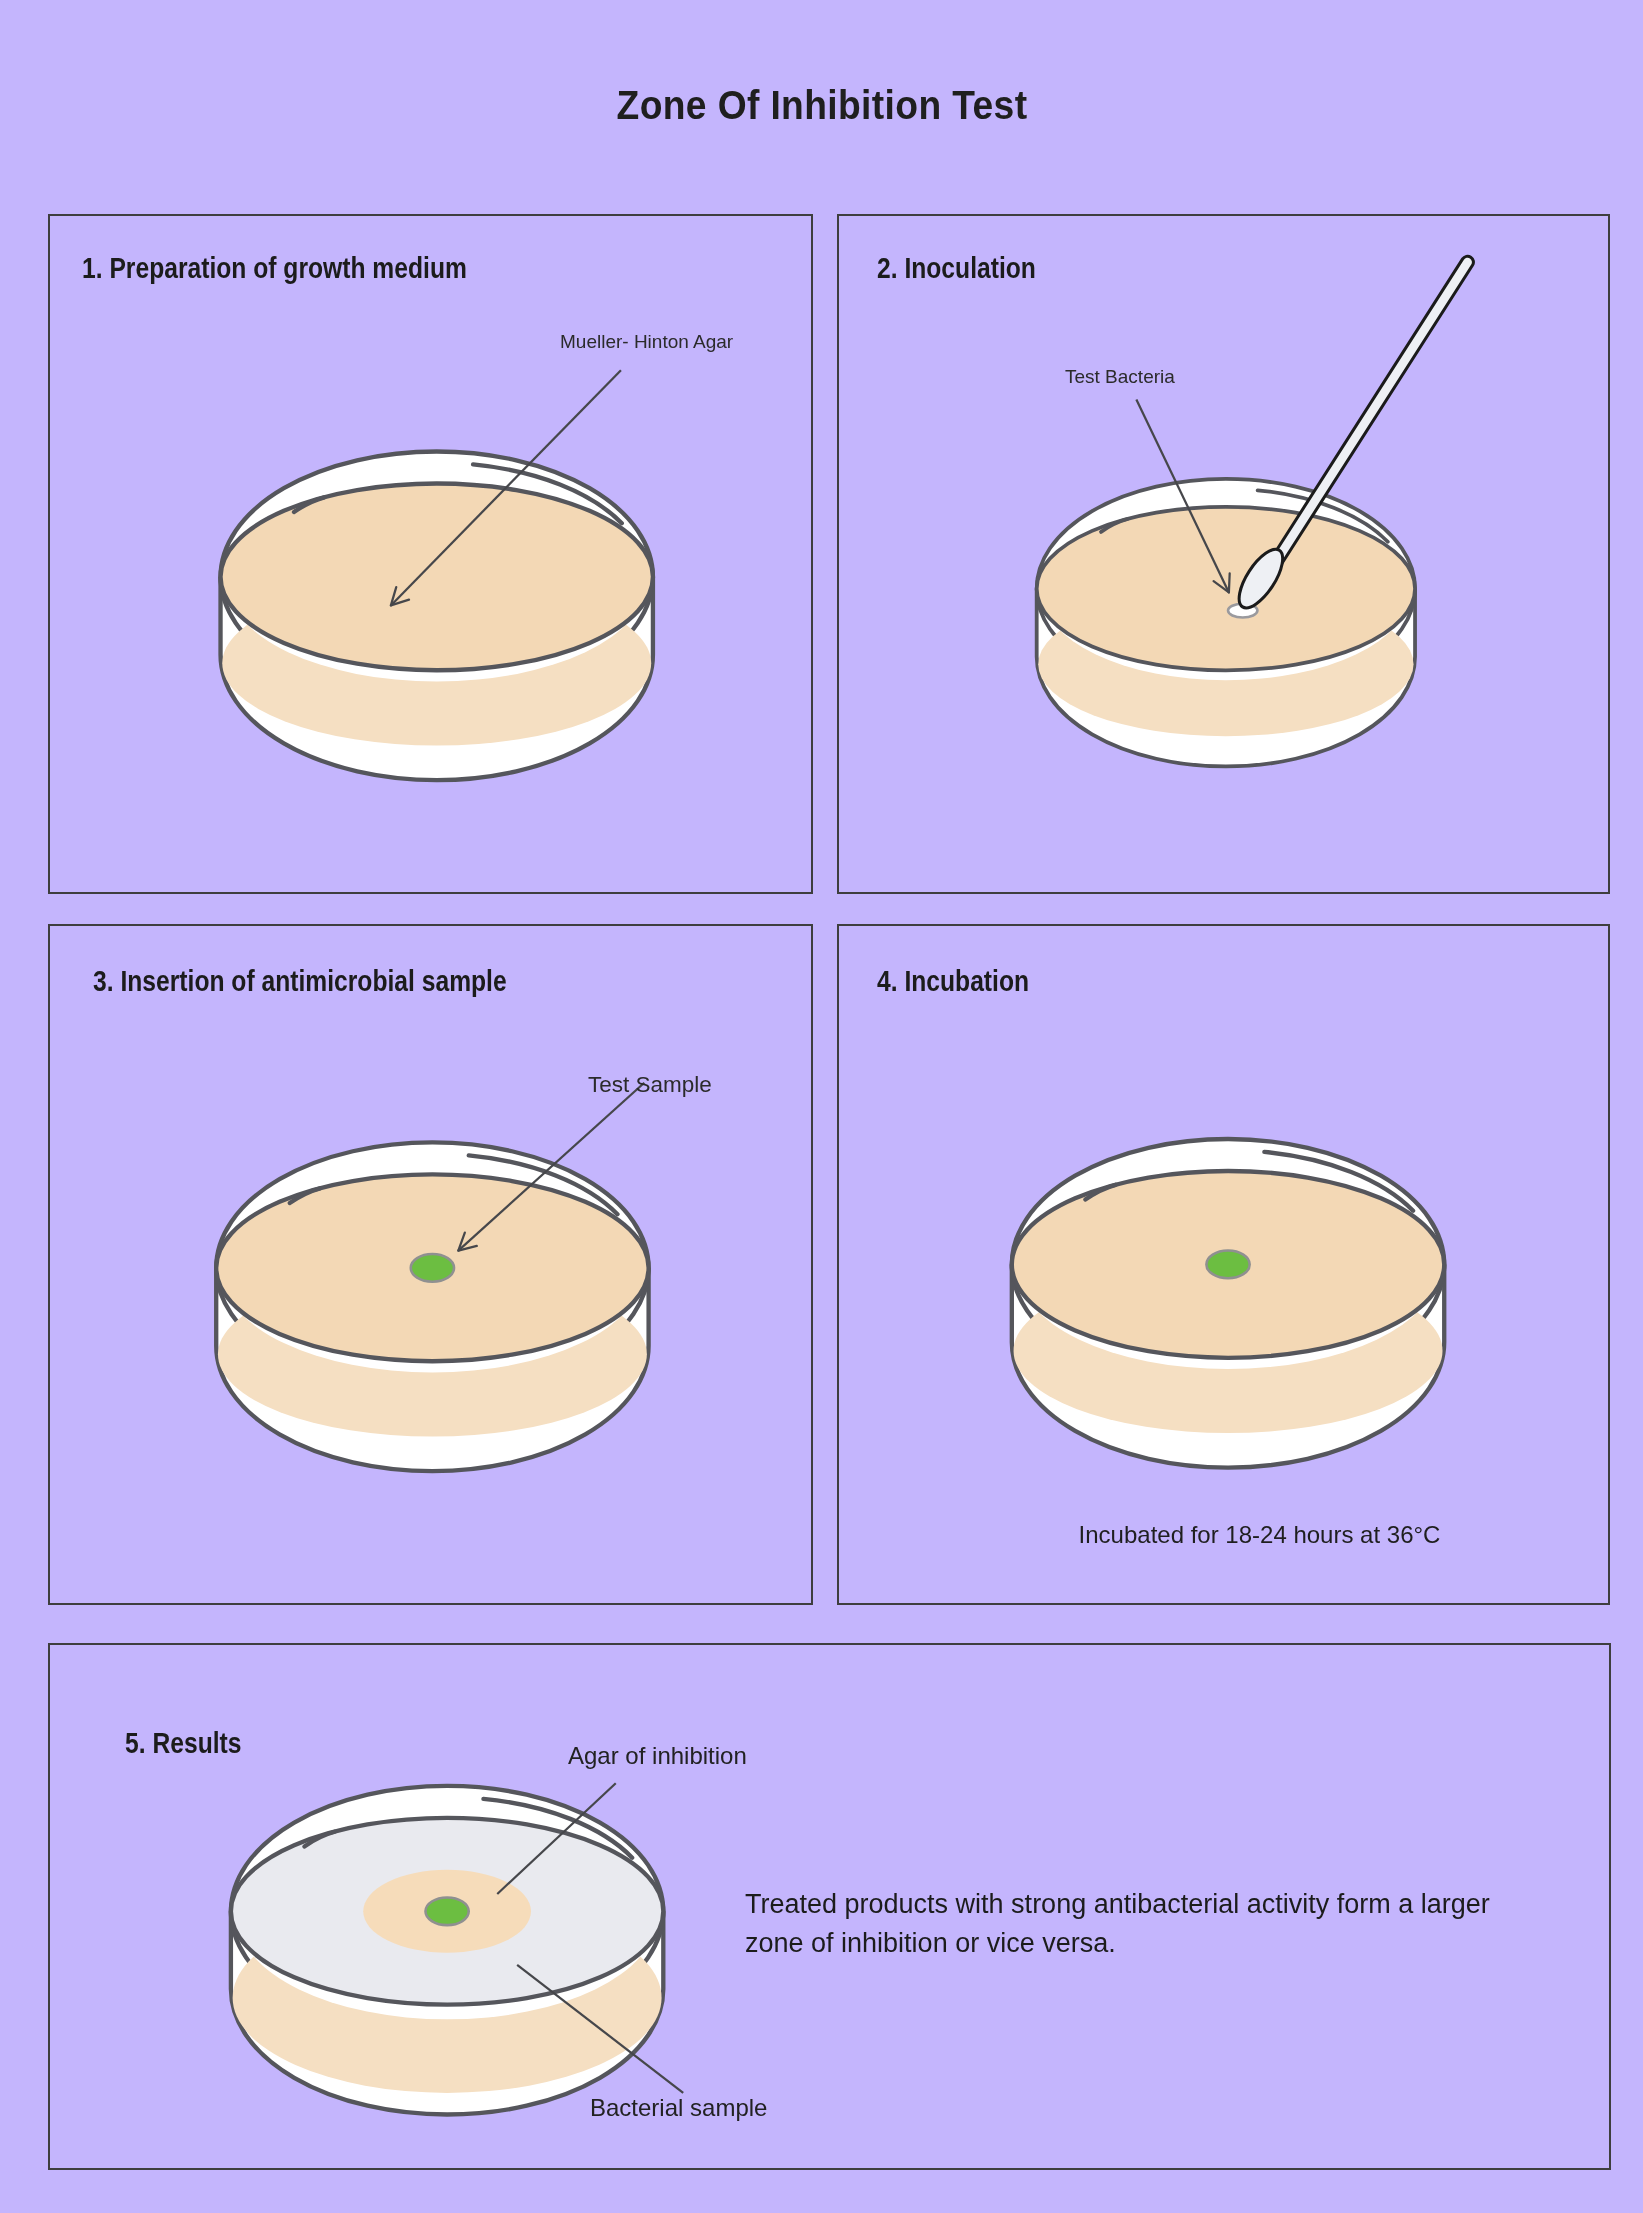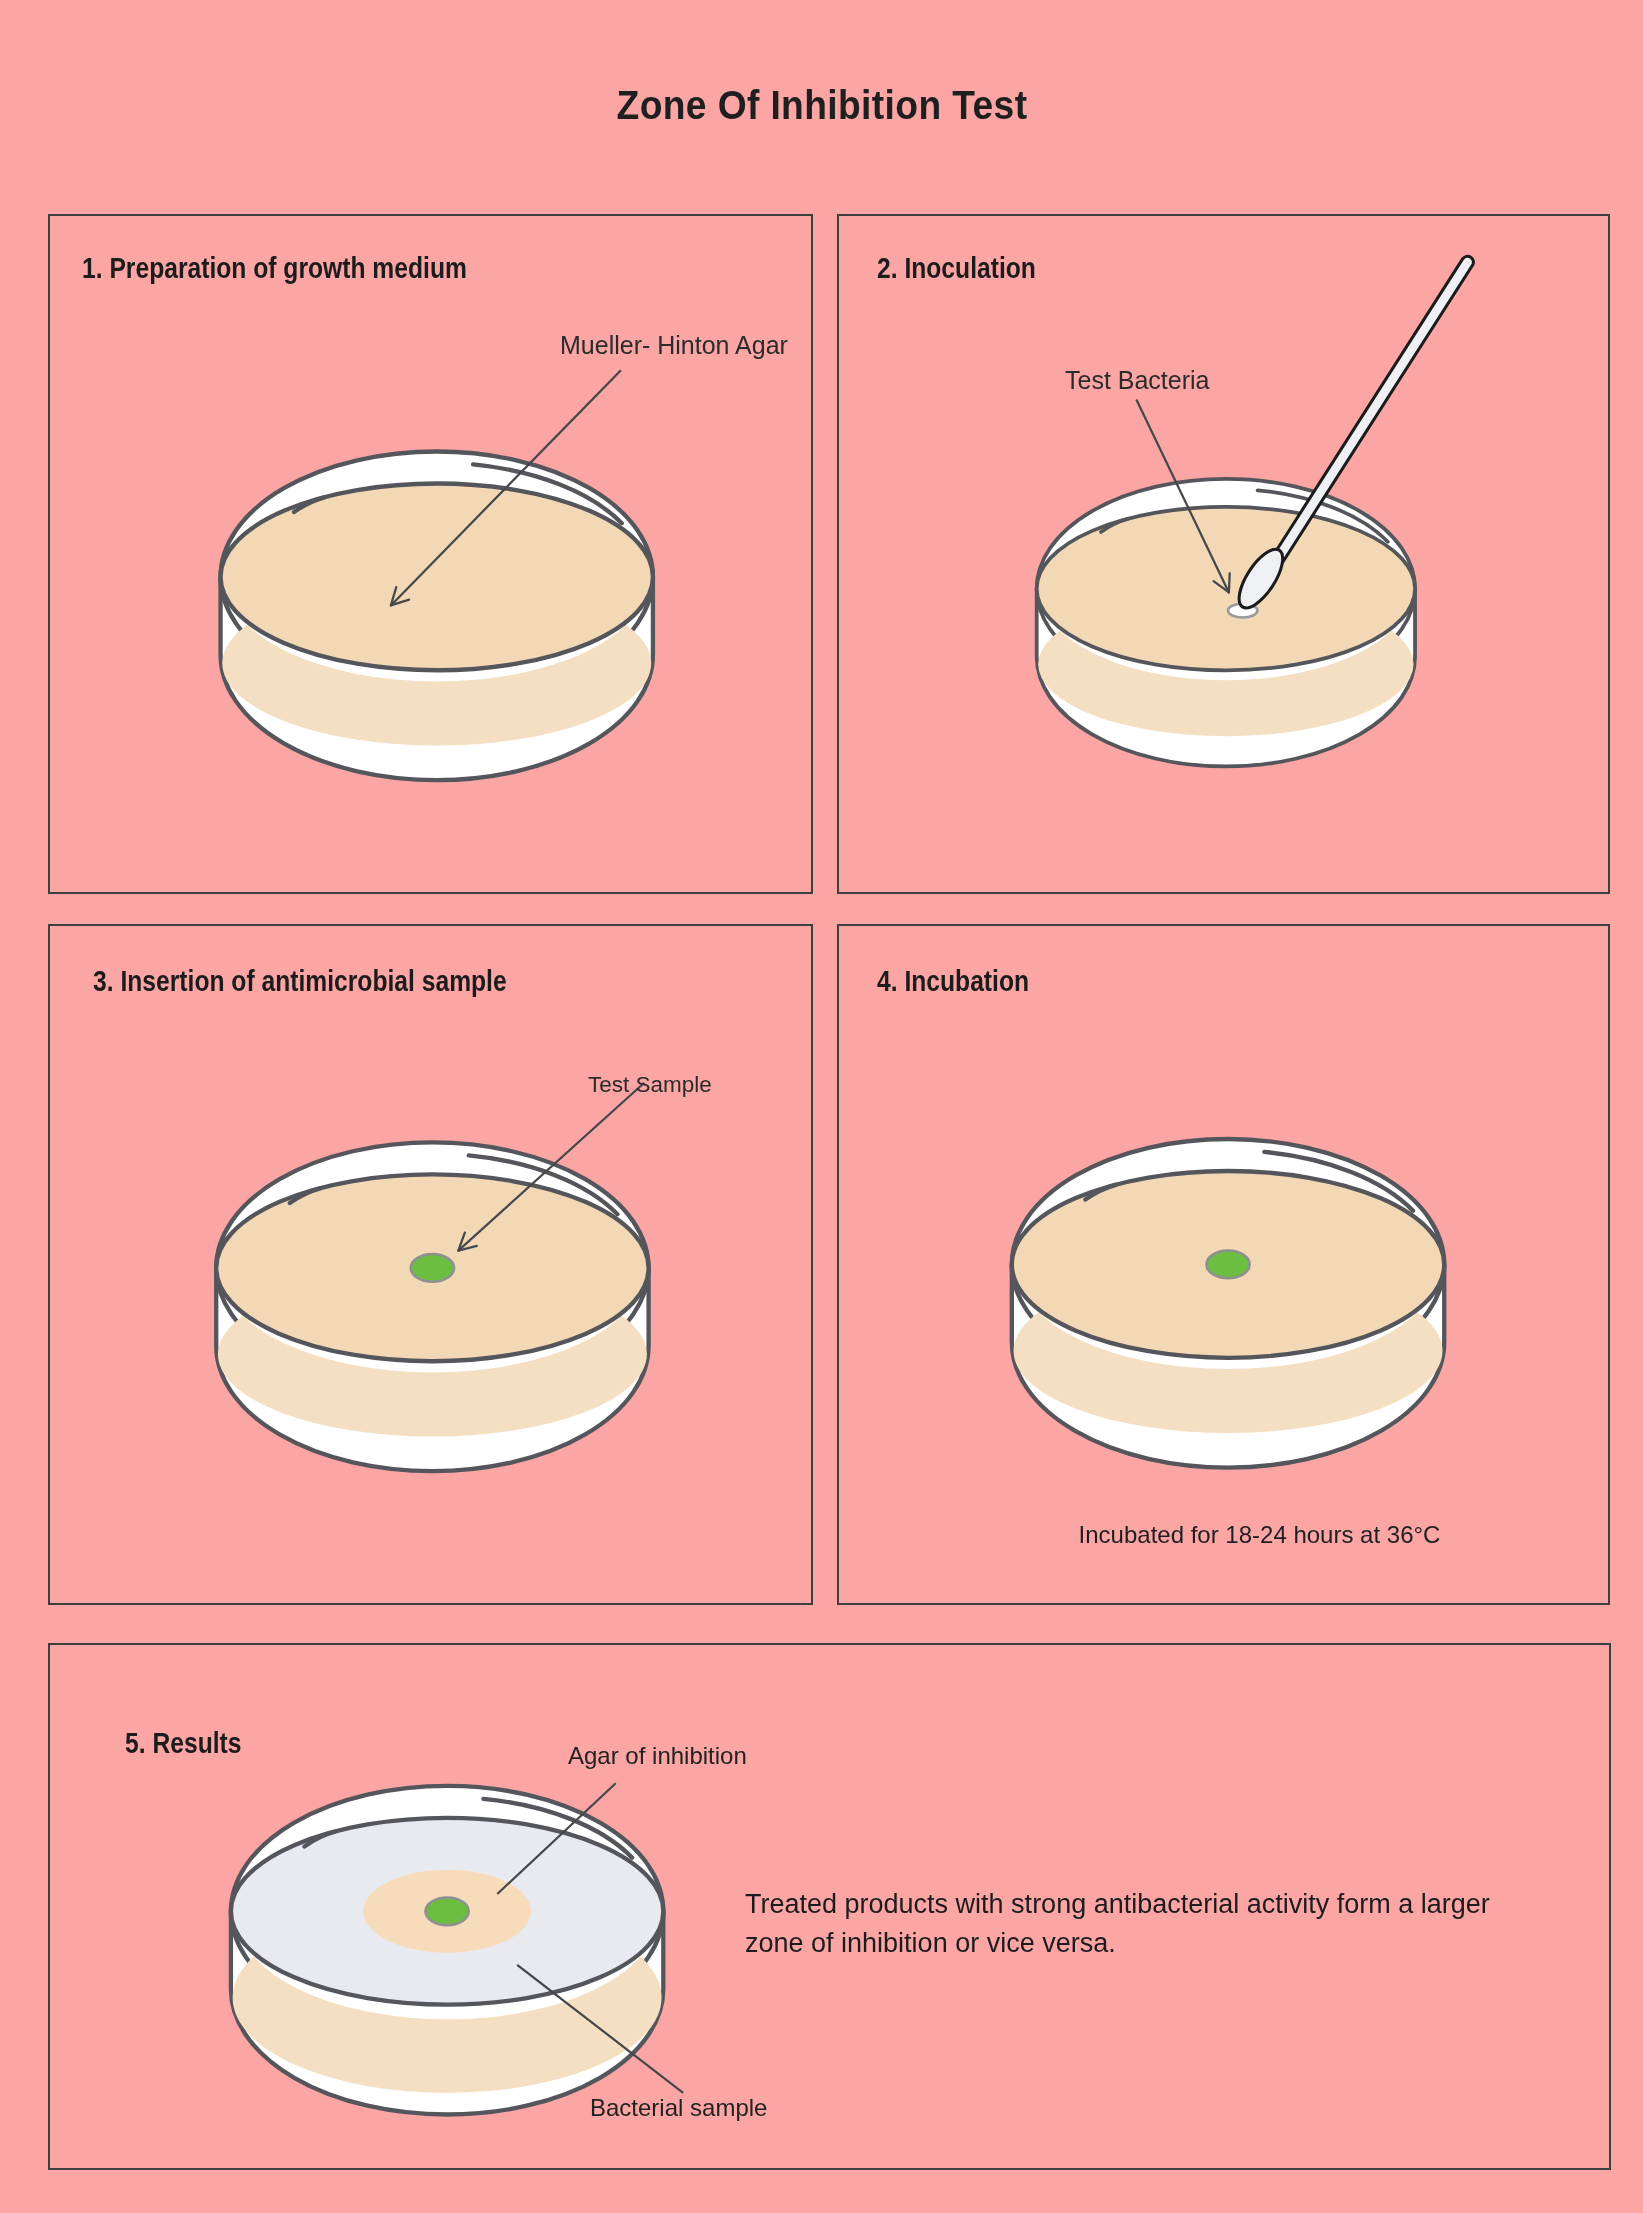--- a/index.html
+++ b/index.html
@@ -1,24 +1,24 @@
 <!DOCTYPE html>
 <html style="font-size:14px"><head>
 <meta charset="utf-8">
 <style>
   html,body{margin:0;padding:0;background:#ffffff;}
-  #page{position:relative;width:1644px;height:2214px;background:#fca5a5;overflow:hidden;
+  #page{position:relative;width:1644px;height:2214px;background:#c4b5fd;overflow:hidden;
         font-family:"Liberation Sans", sans-serif;color:#1f1f1f;}
   #canvas{position:absolute;left:0;top:0;}
   .panel{position:absolute;border:2.6px solid #3e3e3e;background:transparent;box-sizing:border-box;}
   .title{position:absolute;left:0;top:83px;width:1644px;text-align:center;
          font-size:40px;font-weight:bold;letter-spacing:0.4px;transform:scaleX(.93);}
   .panel-heading{position:absolute;font-size:29px;font-weight:bold;white-space:nowrap;
          transform:scaleX(.85);transform-origin:left top;color:#1c1c1c;}
-  .small-label{position:absolute;font-size:25px;color:#2b2b2b;white-space:nowrap;}
+  .small-label{position:absolute;font-size:19px;color:#2b2b2b;white-space:nowrap;}
   .mid-label{position:absolute;font-size:22.5px;color:#2b2b2b;white-space:nowrap;margin-top:32px;}
   .big-label{position:absolute;font-size:24px;color:#222;white-space:nowrap;}
   .caption{position:absolute;font-size:24px;color:#1f1f1f;text-align:center;white-space:nowrap;}
   .note{position:absolute;font-size:27px;line-height:1.45;color:#1c1c1c;}
 </style>
 </head>
 <body>
 
 <div id="page">
 

